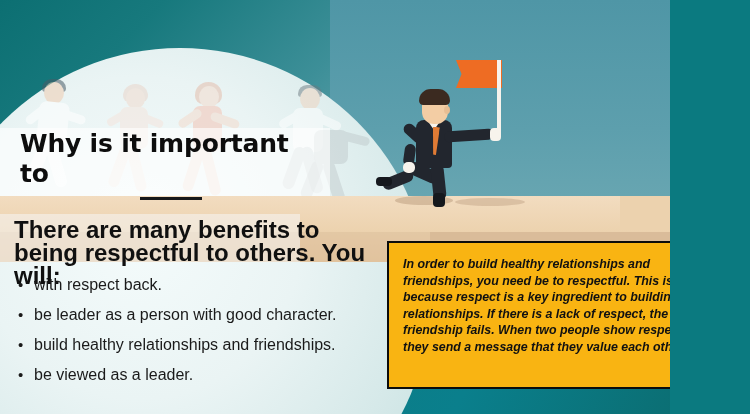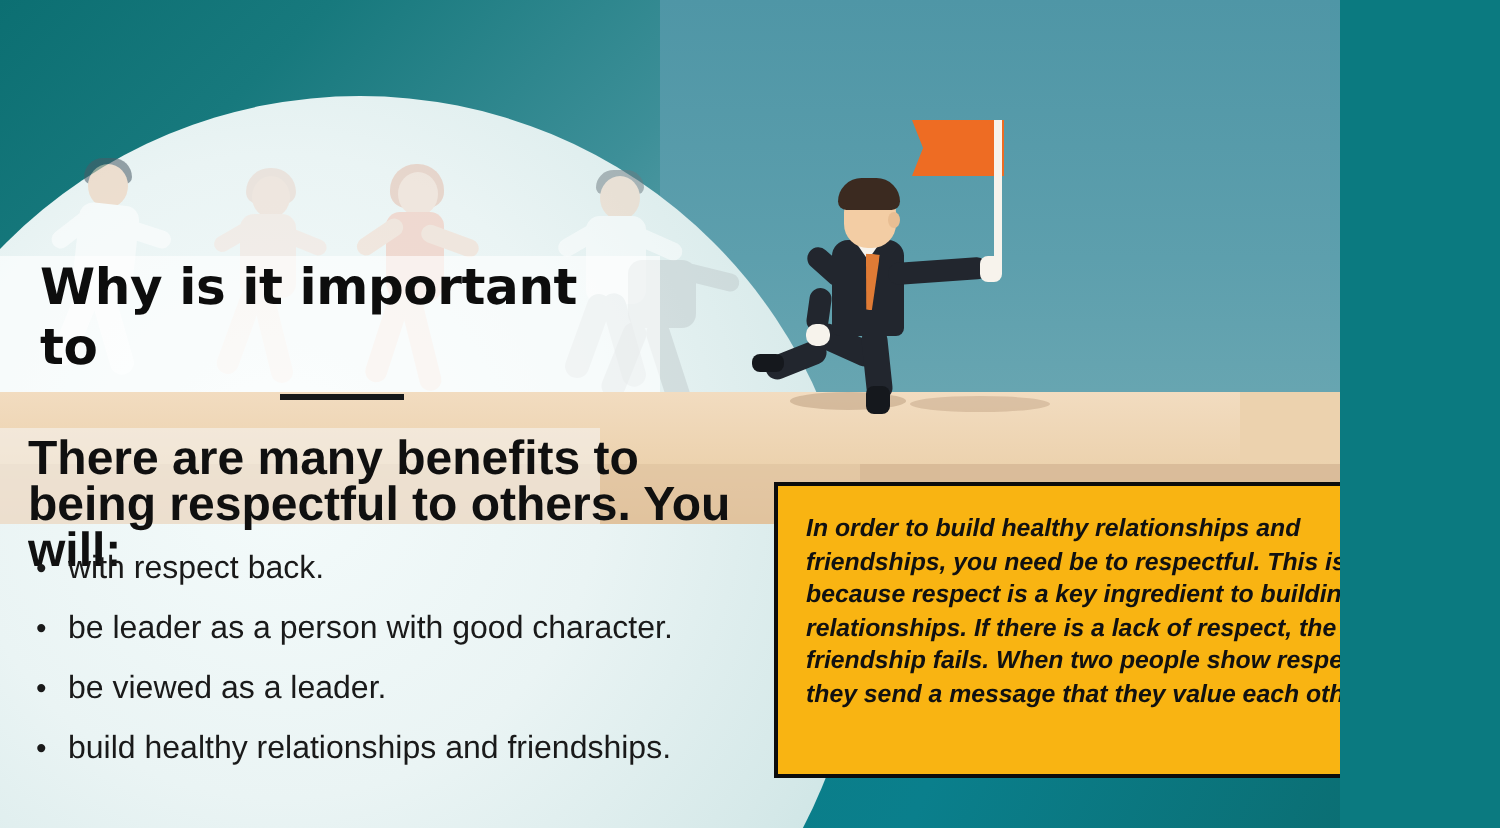--- a/index.html
+++ b/index.html
@@ -274,22 +274,22 @@
     <span class="l1">Why is it important to</span>
   </div>
   <div class="title-rule"></div>
 
   <div class="body-box"></div>
   <div class="lead">There are many benefits to being respectful to others.  You will:</div>
 
   <ul class="bullets">
     <li>with respect back.</li>
     <li>be leader as a person with good character.</li>
+    <li>build healthy relationships and friendships.</li>
     <li>be viewed as a leader.</li>
-    <li>build healthy relationships and friendships.</li>
   </ul>
 
   <div class="callout">
     <p>In order to build healthy relationships and friendships, you need be to respectful. This is because respect is a key ingredient to building relationships. If there is a lack of respect, the friendship fails. When two people show respect, they send a message that they value each other.</p>
   </div>
 
   <div class="logo">
     <svg width="46" height="50" viewBox="0 0 46 50">
       <path d="M23 7 a12 12 0 0 1 9 19.5 c-1.6 2-2.2 3.3-2.4 5.2 h-13.2 c-.2-1.9-.8-3.2-2.4-5.2 A12 12 0 0 1 23 7 z" fill="#ffe000" stroke="#111" stroke-width="1.4"></path>
       <path d="M23 13 c-3 3.2-3 7 0 10 v8" fill="none" stroke="#111" stroke-width="1.2"></path>

